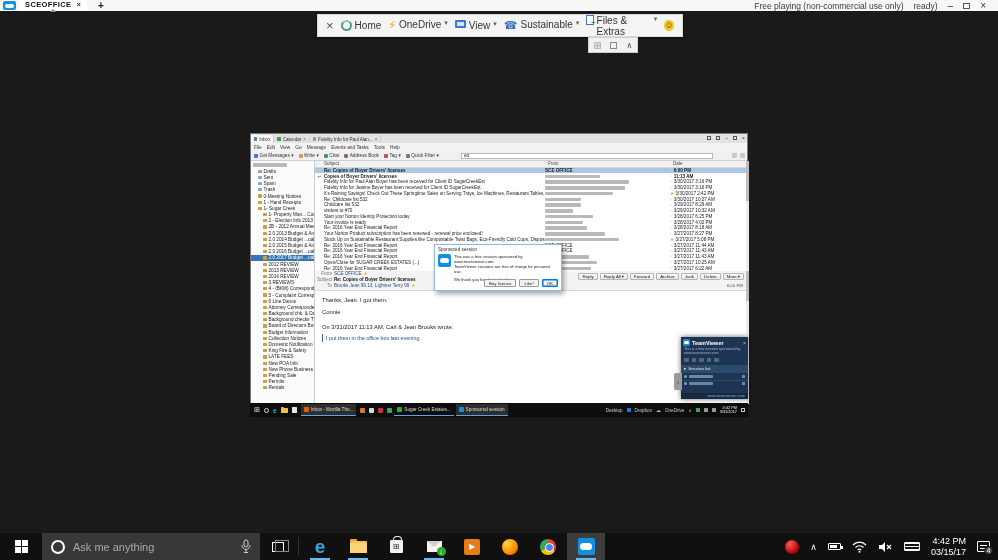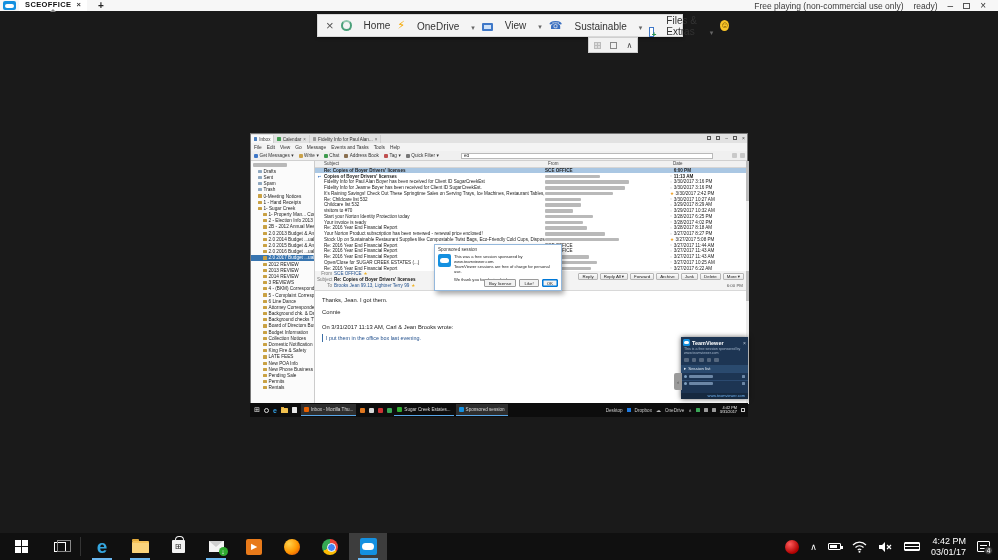--- a/index.html
+++ b/index.html
@@ -12,21 +12,21 @@
 .tvlogo::after{content:"";position:absolute;left:2px;top:2.5px;width:9px;height:4px;background:#fff;border-radius:2px}
 .tab{height:11px;display:flex;align-items:flex-start;padding:0 6px;background:#fff;gap:5px;position:relative}
 .tab-label{font-size:7.5px;font-weight:700;letter-spacing:.4px;color:#111}
 .tabclose{font-size:7.5px;font-weight:700;color:#333}
 .notch{position:absolute;left:50%;bottom:-1px;margin-left:-3px;width:0;height:0;border-left:3px solid transparent;border-right:3px solid transparent;border-bottom:3px solid #8a8a8a}
 .newtab{margin-left:11px;font-size:10px;font-weight:700;color:#222}
 .tbright{margin-left:auto;display:flex;align-items:center;gap:10px;padding-right:12px;font-size:8.5px;color:#3a3a3a}
 .ctlbox{width:7px;height:6px;border:1px solid #555}
 
 .tvbar{left:317px;top:14px;width:366px;height:23px;background:#f4f4f4;border:1px solid #d9d9d9;box-shadow:0 1px 3px rgba(0,0,0,.45);display:flex;align-items:center;gap:7px;padding:0 8px;font-size:10px;color:#333;z-index:15}
-.tvbar .grp{display:flex;align-items:flex-end;gap:12px}
+.tvbar .grp{display:flex;align-items:flex-start;gap:3px}
 .xclose{font-size:13px;color:#555;font-weight:400}
 .homeicon{width:11px;height:11px;border:2px solid #4aa07a;border-radius:50%;border-top-color:#8fc7ad}
 .bolt{color:#f5a800;font-size:11px}
 .monitor{width:11px;height:8px;background:#3f78c8;border-radius:1px;position:relative}
 .monitor::after{content:"";position:absolute;left:2px;top:2px;width:7px;height:4px;background:#cfe2f8}
 .phone{color:#3a6fc0;font-size:11px}
 .fileic{width:8px;height:10px;background:#fff;border:1px solid #3f78c8;position:relative}
 .fileic::after{content:"+";position:absolute;right:-3px;bottom:-3px;color:#2f9b4f;font-size:8px;font-weight:700}
 .smiley{width:11px;height:11px;background:#f8c428;border-radius:50%;color:#6b4b00;font-size:9px;line-height:11px;text-align:center}
 .caret{font-size:7px;color:#666}
@@ -777,20 +777,28 @@
 
   <div class="abs ltaskbar">
     <div class="startbtn">
         <span class="winlogo">
           <i></i>
           <i></i>
           <i></i>
           <i></i>
         </span>
       </div>
+    <div class="searchbox">
+      <span class="cortana"></span>
+      <input class="searchinput" placeholder="Ask me anything" style="">
+      <svg width="10" height="15" viewBox="0 0 10 15">
+        <rect x="3" y="1" width="4" height="7" rx="2" fill="none" stroke="#cfcfcf"></rect>
+        <path d="M1 6 a4 4.5 0 0 0 8 0 M5 10.5 v3 M3 13.5 h4" fill="none" stroke="#cfcfcf"></path>
+      </svg>
+    </div>
     <div class="taskview">
         <span class="tvw"></span>
       </div>
     <div class="tdivider"></div>
     <div class="appbtn running">
         <span class="edgeE">e</span>
       </div>
     <div class="appbtn running">
         <span class="lfolder"></span>
       </div>
@@ -820,21 +828,21 @@
         <path d="M1 4 a9 9 0 0 1 13 0 M3.5 6.5 a5.5 5.5 0 0 1 8 0 M5.8 9 a2.5 2.5 0 0 1 3.4 0" fill="none" stroke="#fff" stroke-width="1.2"></path>
         <circle cx="7.5" cy="10.8" r="1" fill="#fff"></circle>
       </svg>
       <svg width="15" height="12" viewBox="0 0 15 12">
         <path d="M1 4 h3 l3 -3 v10 l-3 -3 h-3 z" fill="#fff"></path>
         <path d="M9 4 l4 4 M13 4 l-4 4" stroke="#fff" stroke-width="1.2"></path>
       </svg>
       <span class="kbd"></span>
       <span class="clock">
         <div>4:42 PM</div>
-        <div>03/01/17</div>
+        <div>03/15/17</div>
       </span>
       <span class="acic">
         <span class="acbadge">4</span>
       </span>
     </div>
   </div>
 
 </div>
 
 </body></html>

